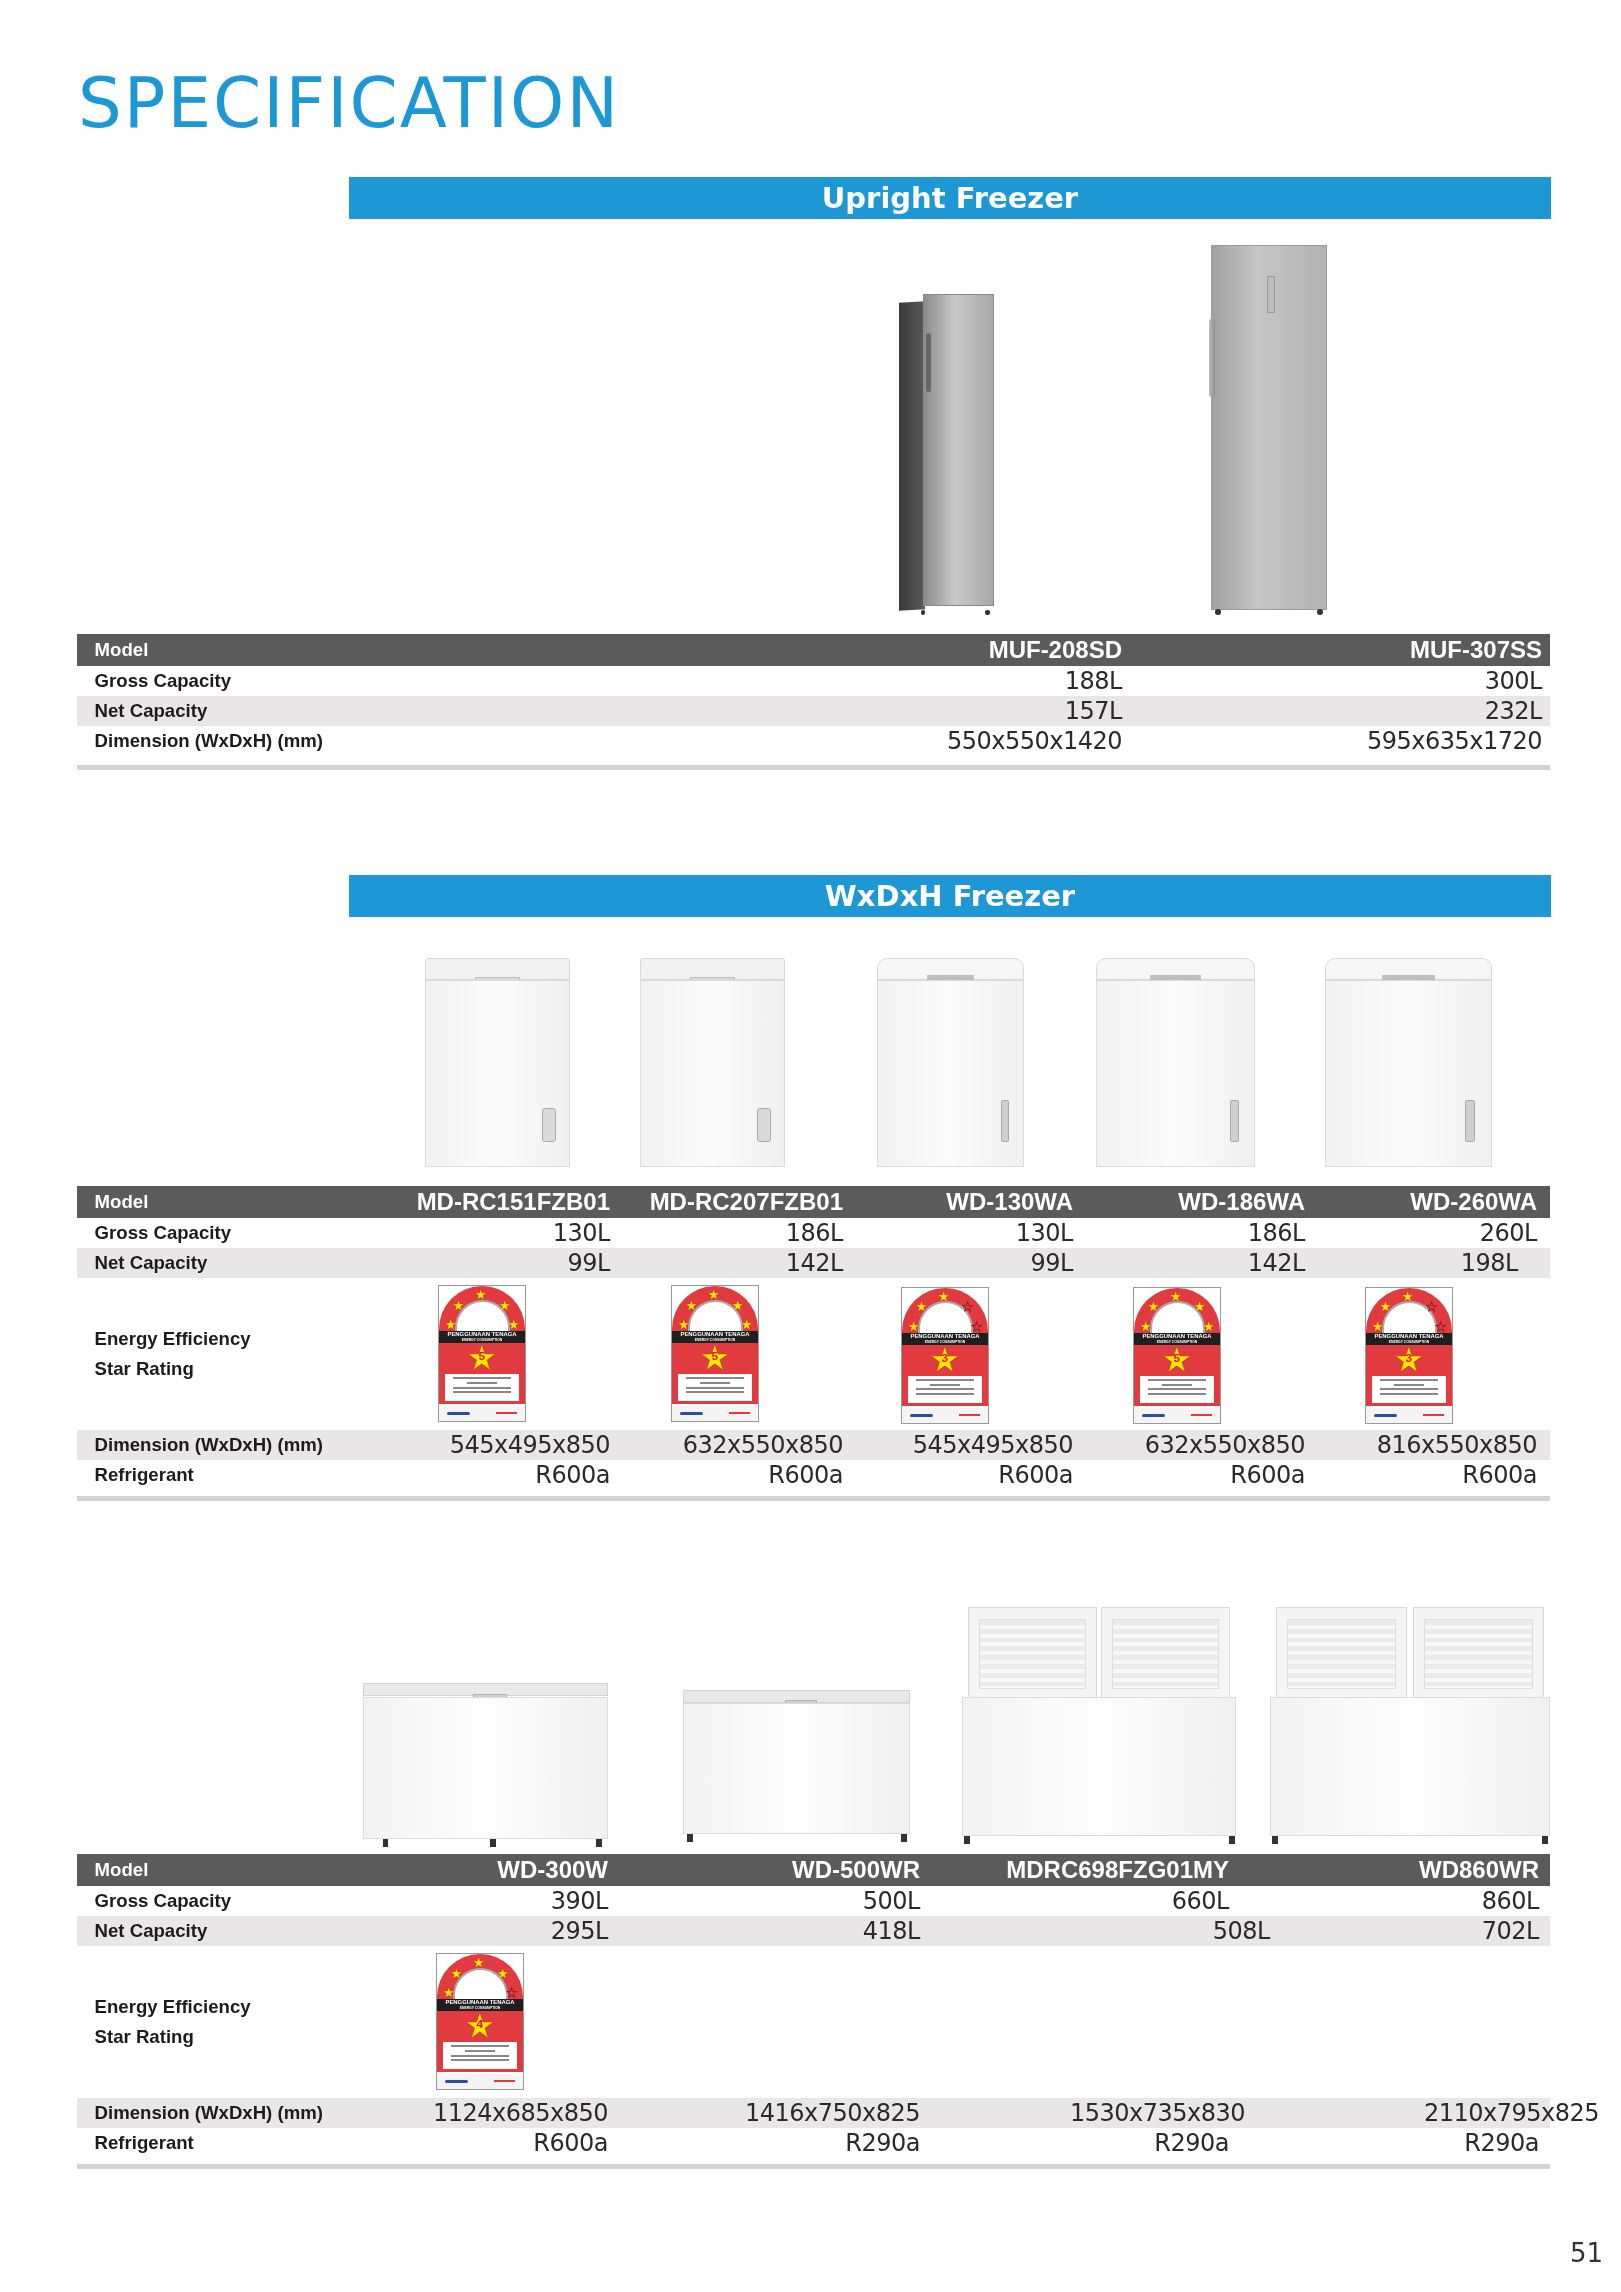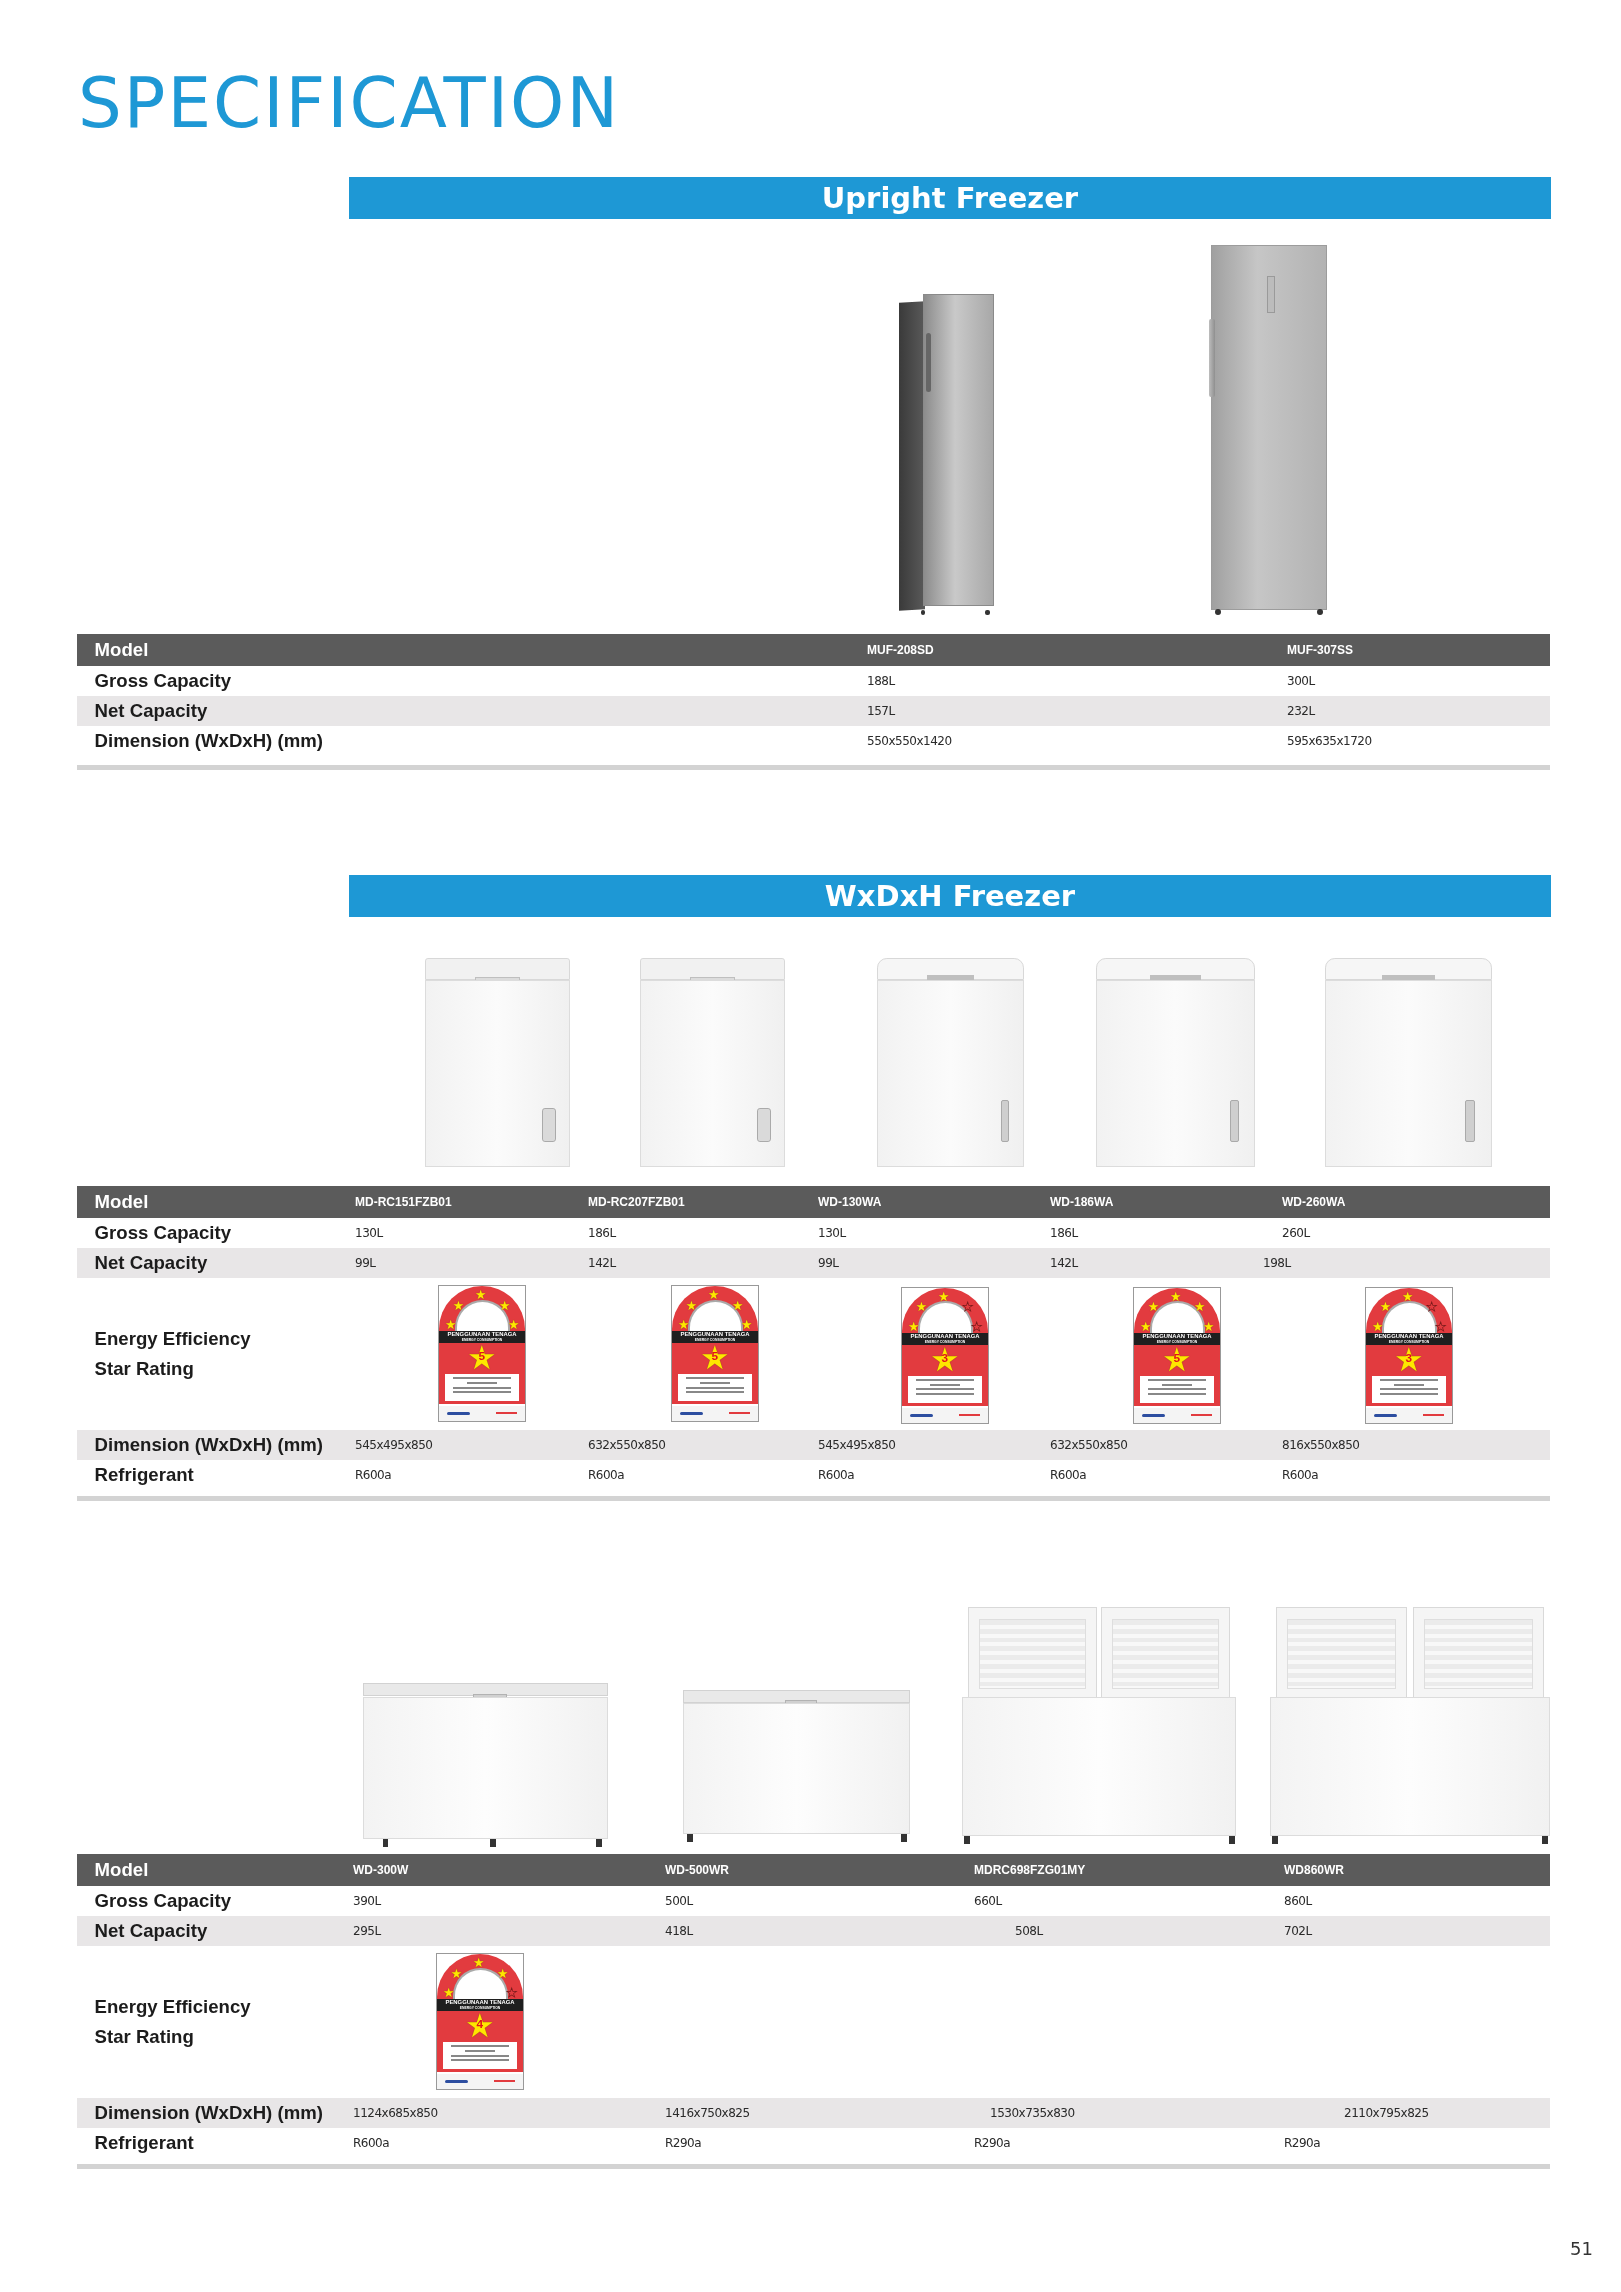--- a/index.html
+++ b/index.html
@@ -23,21 +23,21 @@
   .row { position: relative; height: 30px; width: 100%; }
   .row.header { background: #5b5b5b; color: #ffffff; height: 32px; }
   .row.alt { background: #e8e6e7; }
   .row .label {
     position: absolute; left: 17.6px; top: 0; line-height: 30px;
     font-weight: bold; font-size: 18.6px; color: #1c1c1c;
   }
   .row.header .label { color: #fff; line-height: 32px; }
   .row .cell {
     position: absolute; top: 0; width: 255px; margin-left: -127px;
-    text-align: left; line-height: 30px; font-size: 12px; color: #2a2a2a;
+    text-align: right; line-height: 30px; font-size: 24px; color: #2a2a2a;
     font-family: "DejaVu Sans", sans-serif; font-weight: normal; letter-spacing: -0.5px;
   }
   .row.header .cell { color: #fff; font-weight: bold; line-height: 32px; font-family: "Liberation Sans", sans-serif; letter-spacing: 0; }
   .rule { position: absolute; height: 4.9px; background: #d3d3d3; width: 100%; }
 
   .energy-row { position: relative; width: 100%; }
   .energy-row .label2 {
     position: absolute; left: 17.6px; font-weight: bold; font-size: 18.6px; line-height: 30px; color: #1c1c1c;
   }
 
@@ -105,21 +105,21 @@
 
   .chest-big { position: absolute; }
   .chest-big .body { position: absolute; left: 0; bottom: 7.8px; width: 100%; background: linear-gradient(90deg,#f3f3f3,#fdfdfd 50%,#f1f1f1); border: 1px solid #dcdcdc; }
   .chest-big .lid { position: absolute; left: 0; width: 100%; height: 13.7px; background: #e9e9e9; border: 1px solid #d2d2d2; }
   .chest-big .lid i { position: absolute; left: 45%; top: 9.8px; width: 14%; height: 5.9px; background: #d0d0d0; border: 1px solid #b2b2b2; }
   .chest-big .wheel { position: absolute; bottom: 0; width: 5.9px; height: 7.8px; background: #333; }
   .chest-big .open { position: absolute; top: 0; height: 96px; background: #f5f5f5; border: 1px solid #d9d9d9; }
   .chest-big .open::after { content: ""; position: absolute; left: 8%; top: 12%; right: 8%; bottom: 14%;
     background: repeating-linear-gradient(180deg,#ebebeb 0 4.9px,#f8f8f8 4.9px 8.8px); border: 1px solid #dedede; }
 
-  .page-number { position: absolute; left: 1570px; top: 2238px; font-size: 18px; color: #333; font-family: "DejaVu Sans", sans-serif; font-weight: normal; }
+  .page-number { position: absolute; left: 1570px; top: 2238px; font-size: 26px; color: #333; font-family: "DejaVu Sans", sans-serif; font-weight: normal; }
 </style>
 </head>
 <body>
 
 <div class="page-title">SPECIFICATION</div>
 
 <div class="section-bar" style="top:177px;">Upright Freezer</div>
 
 <div class="prod upright1">
   <div class="side"></div>

